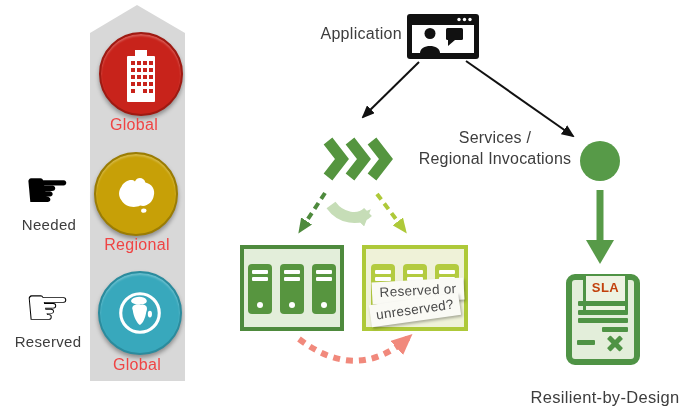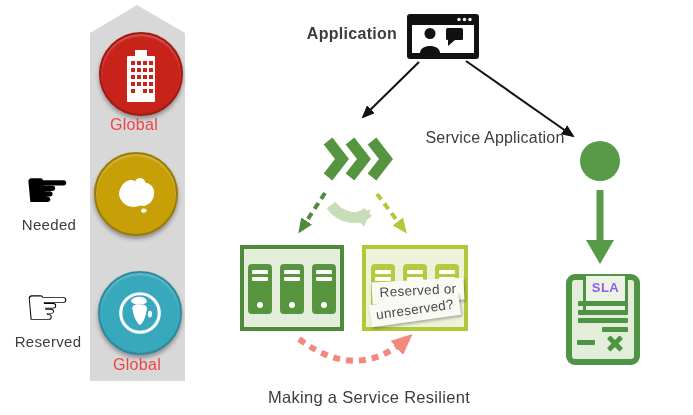--- a/index.html
+++ b/index.html
@@ -23,21 +23,21 @@
   }
   .badge-red{left:99px;top:32px;background:#c8231b;border:2px solid #9e1a12;}
   .badge-gold{left:94px;top:152px;background:#c7a007;border:2px solid #9a7c04;}
   .badge-teal{left:98px;top:271px;background:#38a8bc;border:2px solid #2b8b9d;}
 
   .lvl-label{transform:translateX(-50%);font-size:16px;letter-spacing:.3px;color:#ef4444;white-space:nowrap;}
 
   .hand{line-height:1;color:#000;font-family:"DejaVu Sans", sans-serif;}
   .hand-label{transform:translateX(-50%);font-size:15px;letter-spacing:.3px;white-space:nowrap;}
 
-  .app-label{width:100px;text-align:center;font-size:16px;letter-spacing:.3px;font-weight:bold;}
+  .app-label{width:100px;text-align:right;font-size:16px;letter-spacing:.3px;}
   .services-label{transform:translateX(-50%);text-align:center;font-size:16px;letter-spacing:.2px;line-height:21px;white-space:nowrap;}
 
   .svc-circle{left:580px;top:141px;width:40px;height:40px;border-radius:50%;background:#579a48;}
 
   
   .srv-box{box-sizing:border-box;display:flex;justify-content:center;gap:8px;padding-top:15px;}
   .srv-box.dark{left:240px;top:245px;width:104px;height:86px;border:4px solid #4e8a3d;background:#e3eeda;}
   .srv-box.lime{left:362px;top:245px;width:106px;height:86px;border:4px solid #aec939;background:#eff2d8;}
   .tower{position:relative;width:24px;height:50px;border-radius:4px;}
   .tower.g{background:#57953f;}
@@ -54,21 +54,21 @@
   .strip2{left:370px;top:299px;width:90px;height:22px;line-height:22px;transform:rotate(-8deg);z-index:3;}
 
   
   .sla-doc{
     box-sizing:border-box;left:566px;top:274px;width:74px;height:91px;
     border:6px solid #4f9345;border-radius:9px;background:#e3eeda;
   }
   .sla-tab{
     position:absolute;left:11px;top:-4px;width:39px;height:36px;background:#edf3e2;
     border-left:3px solid #4f9345;border-right:3px solid #4f9345;
-    font-size:13px;font-weight:bold;color:#8b5cf6;text-align:center;line-height:24px;letter-spacing:.5px;
+    font-size:13px;font-weight:bold;color:#c2410c;text-align:center;line-height:24px;letter-spacing:.5px;
   }
   .sla-bar{position:absolute;background:#4f9345;border-radius:1px;height:5px;}
   .sla-clipbar{left:6px;top:21px;width:50px;}
   .sla-bar1{left:6px;top:30px;width:50px;}
   .sla-bar2{left:6px;top:38px;width:50px;}
   .sla-bar3{left:30px;top:47px;width:26px;}
   .sla-dash{left:5px;top:60px;width:18px;}
   .sla-x{position:absolute;left:33px;top:53px;width:20px;height:20px;}
   .sla-x::before,.sla-x::after{
     content:"";position:absolute;left:1px;top:7.5px;width:18px;height:5px;background:#4f9345;border-radius:1px;
@@ -119,20 +119,21 @@
   <div class="abs lvl-label" style="left:134px;top:116px;">Global</div>
 
   <div class="abs badge badge-gold">
     <span>
       <svg width="50" height="42" viewBox="0 0 48 40">
         <path d="M 10,13 C 13,7 20,5 23,8 C 25,3 32,4 33,9 C 39,10 43,16 41,22 C 40,28 34,33 28,31 C 22,34 13,32 10,26 C 7,22 7,17 10,13 Z" fill="#fff"></path>
         <ellipse cx="31.5" cy="36" rx="2.6" ry="2" fill="#fff"></ellipse>
       </svg>
     </span>
   </div>
+  <div class="abs lvl-label" style="left:137px;top:236px;">Regional</div>
 
   <div class="abs badge badge-teal">
     <span>
       <svg width="50" height="50" viewBox="0 0 48 48">
         <circle cx="24" cy="24" r="18.5" fill="none" stroke="#fff" stroke-width="3"></circle>
         <path d="M 16,11 C 19,7.5 28,7.5 30,11 C 32,14 28,16 24,15.5 C 20,16.5 13.5,14 16,11 Z" fill="#fff"></path>
         <path d="M 17,21 C 15,17 20,14.5 25,16 C 30,15 32,19 30,23 C 29,29 27,33.5 24,35.5 C 21,33.5 18,28 17,21 Z" fill="#fff"></path>
         <ellipse cx="33.5" cy="25" rx="2" ry="3.2" fill="#fff"></ellipse>
       </svg>
     </span>
@@ -192,21 +193,22 @@
     <svg width="82" height="46" viewBox="0 0 82 46">
       <g fill="none" stroke="#55953f" stroke-width="11" stroke-linejoin="miter">
         <polyline points="7,5 21,23 7,41"></polyline>
         <polyline points="29,5 43,23 29,41"></polyline>
         <polyline points="51,5 65,23 51,41"></polyline>
       </g>
     </svg>
   </div>
 
   <div class="abs services-label" style="left:495px;top:127px;">
-    <div>Service Application</div>
+    <div>Services /</div>
+    <div>Regional Invocations</div>
   </div>
 
   <div class="abs svc-circle"></div>
 
   <div class="abs srv-box dark">
     <div class="tower g">
         <div class="s1"></div>
         <div class="s2"></div>
         <div class="dot"></div>
       </div>
@@ -246,15 +248,15 @@
   <div class="abs sla-doc">
     <div class="sla-tab">SLA</div>
     <div class="sla-bar sla-clipbar"></div>
     <div class="sla-bar sla-bar1"></div>
     <div class="sla-bar sla-bar2"></div>
     <div class="sla-bar sla-bar3"></div>
     <div class="sla-bar sla-dash"></div>
     <div class="sla-x"></div>
   </div>
 
-  <div class="abs caption" style="left:369px;top:388px;">Making a Service Resilient</div>
+  <div class="abs caption" style="left:605px;top:388px;">Resilient-by-Design</div>
 
 </div>
 
 </body></html>

